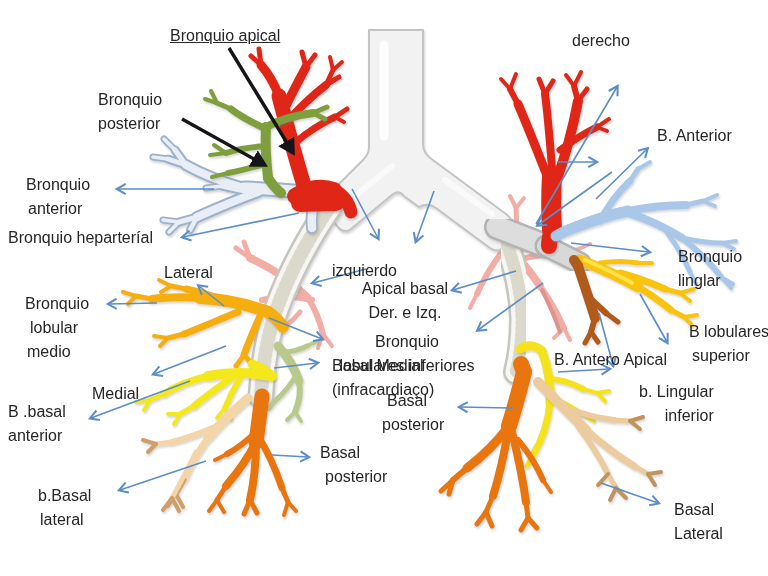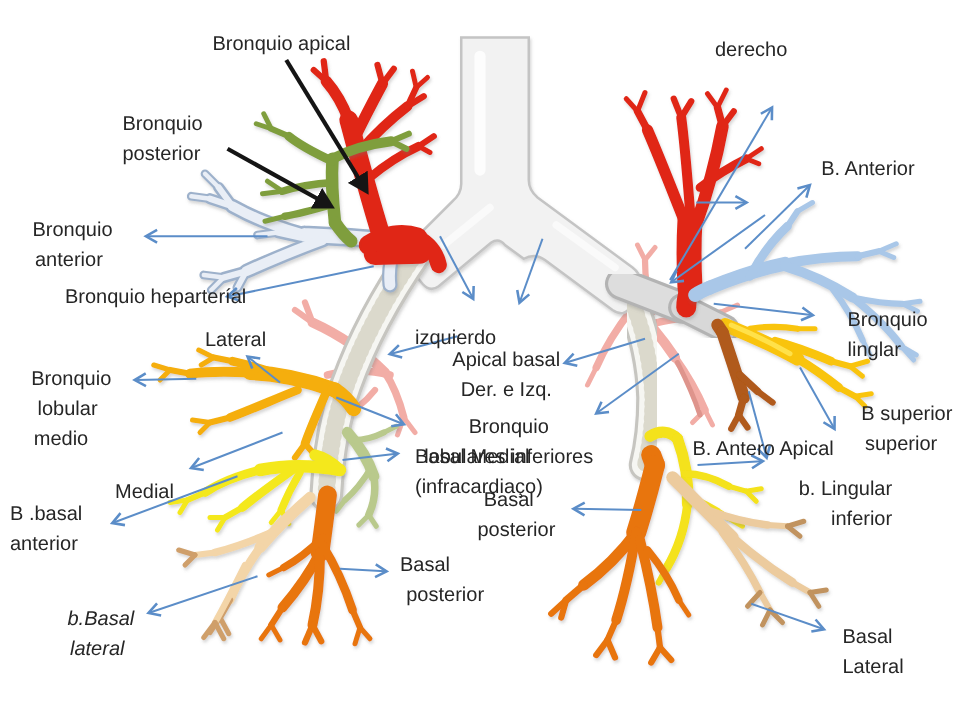--- a/index.html
+++ b/index.html
@@ -11,29 +11,29 @@
   .lbl{
     position:absolute;
     font-size:16px;line-height:24px;
     color:var(--label-text,#262626);
     white-space:nowrap;
   }
   .lbl .ln{display:block;}
   .ld{stroke:var(--leader,#5b8dc8);stroke-width:1.6;fill:none;}
   .bk{stroke:var(--black-arrow,#151515);stroke-width:3.4;fill:none;}
 
-  #lb-apical{left:170px;top:24px;}
+  #lb-apical{left:170px;top:24px;text-decoration:underline;}
   #lb-posterior{left:98px;top:88px;}
   #lb-anterior{left:26px;top:173px;} #lb-anterior .ln+.ln{margin-left:2px;}
-  #lb-heparterial{left:8px;top:226px;margin-left:44px;}
+  #lb-heparterial{left:8px;top:226px;}
   #lb-lateral{left:164px;top:261px;}
   #lb-lobmedio{left:25px;top:292px;} #lb-lobmedio .l2{margin-left:5px;} #lb-lobmedio .l3{margin-left:2px;}
   #lb-medial{left:92px;top:370px;margin-top:12px;}
   #lb-bbasalant{left:8px;top:400px;}
-  #lb-bbasallat{left:54px;top:484px;font-style:italic;} #lb-bbasallat .l2{margin-left:2px;}
+  #lb-bbasallat{left:38px;top:484px;} #lb-bbasallat .l2{margin-left:2px;}
   #lb-baspostL{left:320px;top:441px;} #lb-baspostL .l2{margin-left:5px;}
   #lb-bprincipal{left:332px;top:259px;}
   #lb-apicalbasal{left:353px;top:277px;width:104px;text-align:center;}
   #lb-lobinf{left:332px;top:330px;width:150px;text-align:center;}
   #lb-basmedial{left:332px;top:354px;}
   #lb-baspostC{left:382px;top:389px;} #lb-baspostC .l1{margin-left:5px;}
   #lb-lobderecho{left:572px;top:29px;}
   #lb-banterior{left:608px;top:124px;} #lb-banterior .l1{margin-left:49px;}
   #lb-linglar{left:678px;top:245px;}
   #lb-lingsup{left:689px;top:320px;} #lb-lingsup .l2{margin-left:3px;}
@@ -476,21 +476,21 @@
     <span class="ln l2">derecho</span>
   </div>
   <div class="lbl" id="lb-banterior">
     <span class="ln l1">B. Anterior</span>
   </div>
   <div class="lbl" id="lb-linglar">
     <span class="ln l1">Bronquio</span>
     <span class="ln l2">linglar</span>
   </div>
   <div class="lbl" id="lb-lingsup">
-    <span class="ln l1">B superior</span>
+    <span class="ln l1">B lobulares</span>
     <span class="ln l2">superior</span>
   </div>
   <div class="lbl" id="lb-anteromedial">
     <span class="ln l1">B. Antero Apical</span>
   </div>
   <div class="lbl" id="lb-linginf">
     <span class="ln l1">b. Lingular</span>
     <span class="ln l2">inferior</span>
   </div>
   <div class="lbl" id="lb-baslatR">

